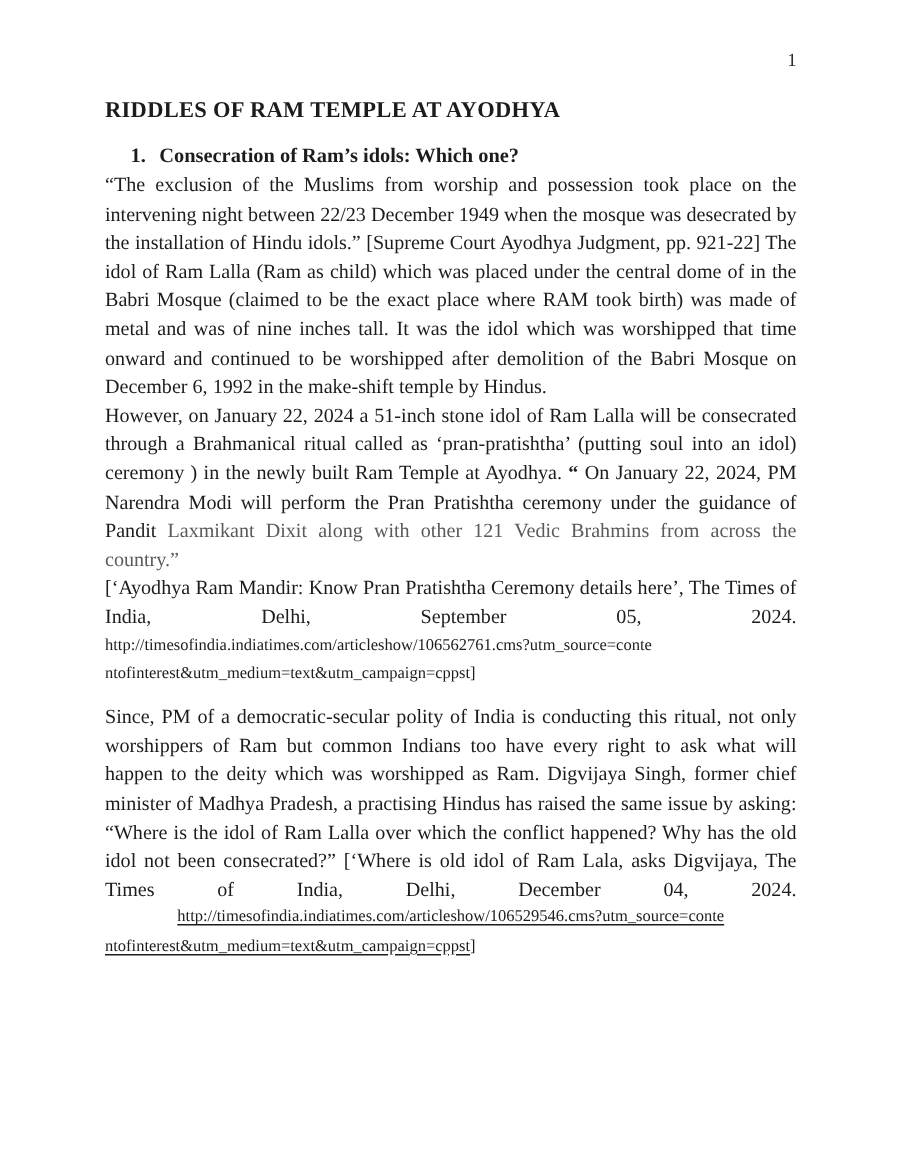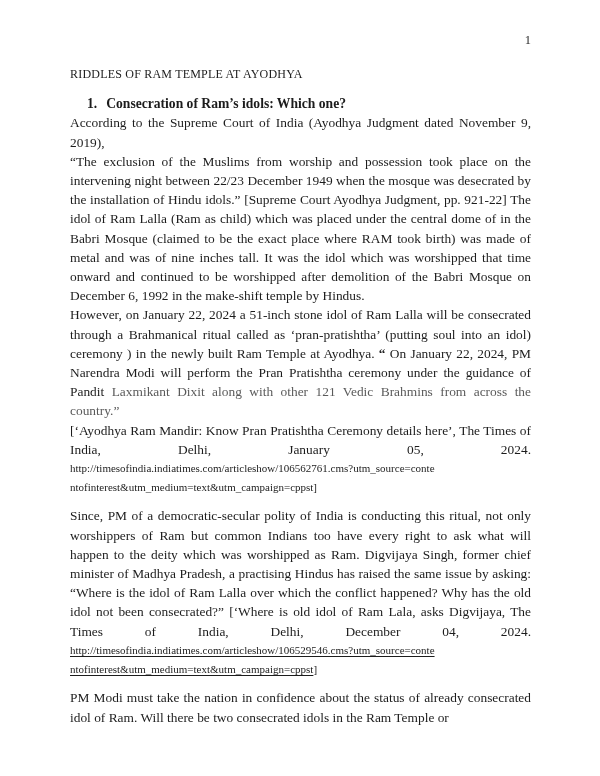--- a/index.html
+++ b/index.html
@@ -28,22 +28,22 @@
     width: 461px;
   }
   .page-number {
     text-align: right;
     font-size: 12.5px;
     line-height: 19px;
     margin-bottom: 15px;
     color: #2a2a2a;
   }
   .doc-title {
-    font-size: 12px;
-    font-weight: normal;
+    font-size: 15px;
+    font-weight: bold;
     line-height: 19.2px;
     margin: 0 0 10px 0;
     letter-spacing: 0.2px;
   }
   .section-heading {
     display: flex;
     gap: 9px;
     padding-left: 17px;
     font-size: 13.6px;
     font-weight: bold;
@@ -60,57 +60,55 @@
     font-family: Liberation Serif, serif;
   }
   .url-line {
     font-size: 11px;
     line-height: 19.2px;
     white-space: nowrap;
     overflow: hidden;
   }
   .bold-quote { font-weight: bold; }
   .gray-text { color: #5a5a5a; }
-  .underlined { text-decoration: underline; text-underline-offset: 2px; }
+  .underlined { text-decoration: underline; text-underline-offset: 2px; text-align: center; }
   .spacer-para { margin-top: 9px !important; }
 </style>
 </head>
 <body>
 
 <div class="page">
   <div class="content">
 
     <div class="page-number">1</div>
 
     <div class="doc-title">RIDDLES OF RAM TEMPLE AT AYODHYA</div>
 
     <div class="section-heading">
       <span>1.</span>
       <span>Consecration of Ram’s idols: Which one?</span>
     </div>
 
-    <p class="body-text">According to the Supreme Court of India (Ayodhya Judgment dated November 9, 2019),</p>
 
     <p class="body-text">“The exclusion of the Muslims from worship and possession took place on the intervening night between 22/23 December 1949 when the mosque was desecrated by the installation of Hindu idols.” [Supreme Court Ayodhya Judgment, pp. 921-22] The idol of Ram Lalla (Ram as child) which was placed under the central dome of in the Babri Mosque (claimed to be the exact place where RAM took birth) was made of metal and was of nine inches tall. It was the idol which was worshipped that time onward and continued to be worshipped after demolition of the Babri Mosque on December 6, 1992 in the make-shift temple by Hindus.</p>
 
     <p class="body-text last-justify">
       <span>However, on January 22, 2024 a 51-inch stone idol of Ram Lalla will be consecrated through a Brahmanical ritual called as ‘pran-pratishtha’ (putting soul into an idol) ceremony ) in the newly built Ram Temple at Ayodhya. </span>
       <span class="bold-quote">“</span>
       <span>On January 22, 2024, PM Narendra Modi will perform the Pran Pratishtha ceremony under the guidance of Pandit </span>
       <span class="gray-text">Laxmikant Dixit along with other 121 Vedic Brahmins from across the country.”</span>
     </p>
 
-    <p class="body-text last-justify">[‘Ayodhya Ram Mandir: Know Pran Pratishtha Ceremony details here’, The Times of India, Delhi, January 05, 2024.</p>
+    <p class="body-text last-justify">[‘Ayodhya Ram Mandir: Know Pran Pratishtha Ceremony details here’, The Times of India, Delhi, September 05, 2024.</p>
 
     <div class="url-line">http://timesofindia.indiatimes.com/articleshow/106562761.cms?utm_source=conte</div>
     <div class="url-line">ntofinterest&amp;utm_medium=text&amp;utm_campaign=cppst]</div>
 
     <p class="body-text last-justify spacer-para">Since, PM of a democratic-secular polity of India is conducting this ritual, not only worshippers of Ram but common Indians too have every right to ask what will happen to the deity which was worshipped as Ram. Digvijaya Singh, former chief minister of Madhya Pradesh, a practising Hindus has raised the same issue by asking: “Where is the idol of Ram Lalla over which the conflict happened? Why has the old idol not been consecrated?” [‘Where is old idol of Ram Lala, asks Digvijaya, The Times of India, Delhi, December 04, 2024.</p>
 
     <div class="url-line underlined">http://timesofindia.indiatimes.com/articleshow/106529546.cms?utm_source=conte</div>
     <div class="url-line">
       <span class="underlined">ntofinterest&amp;utm_medium=text&amp;utm_campaign=cppst</span><span>]</span>
     </div>
 
-    <p class="body-text spacer-para">PM Modi must take the nation in confidence about the status of already consecrated idol of Ram. Will there be two consecrated idols in the Ram Temple or</p>
 
   </div>
 </div>
 
 </body></html>

